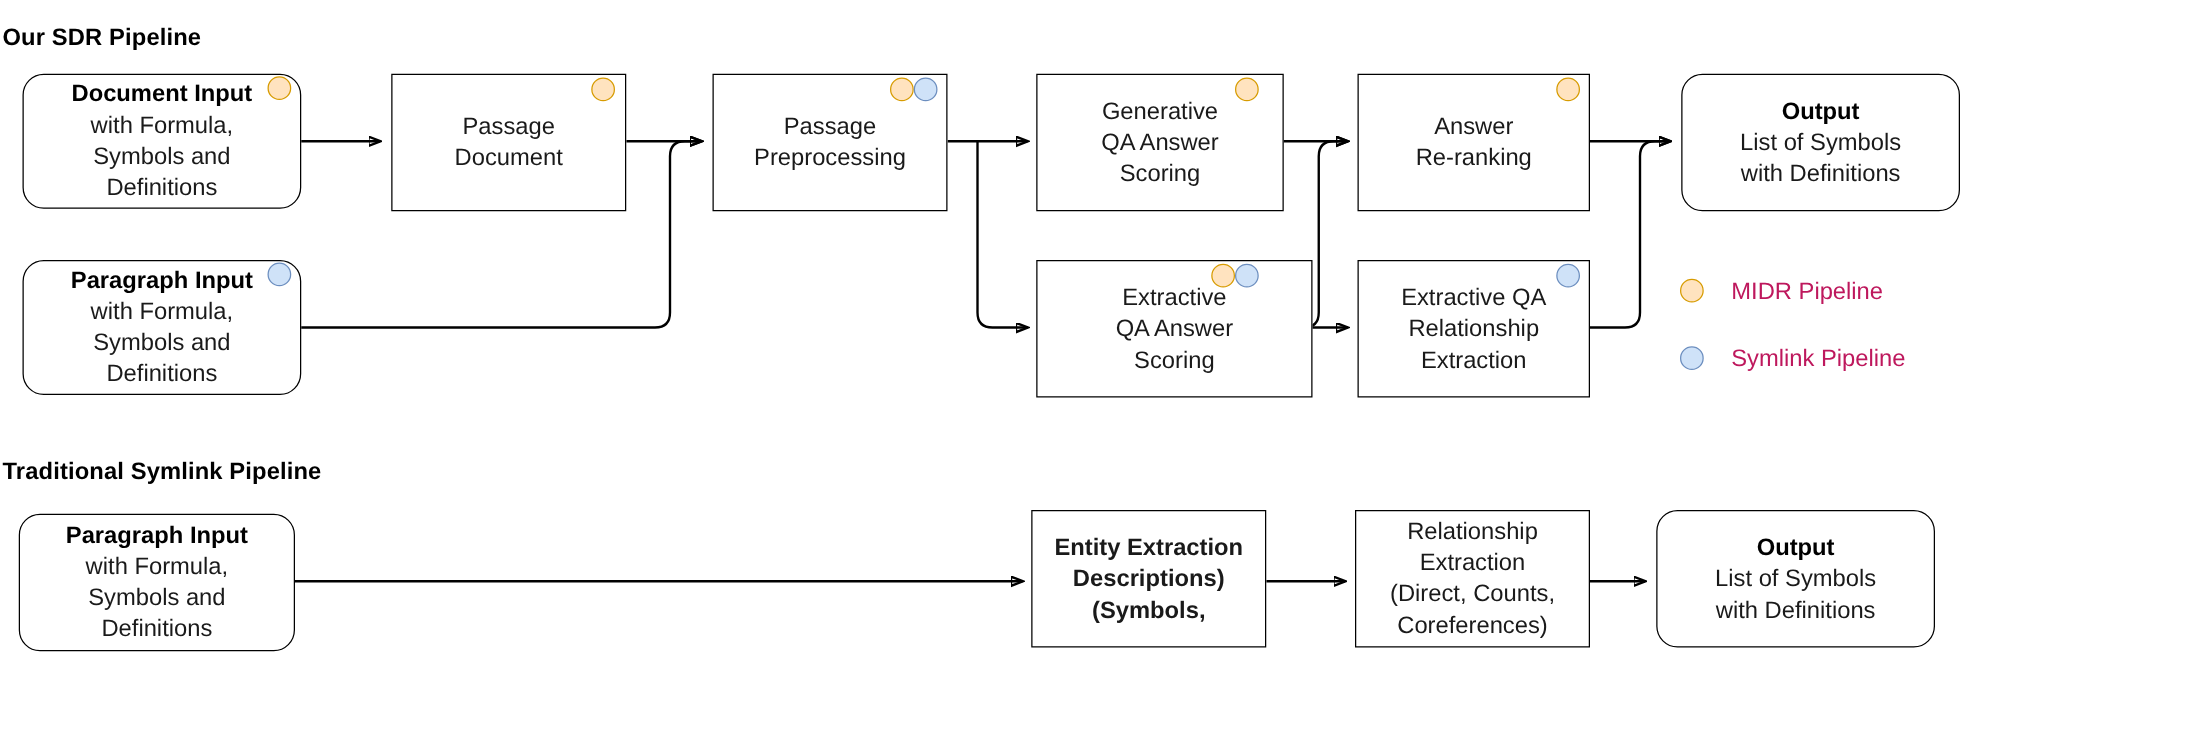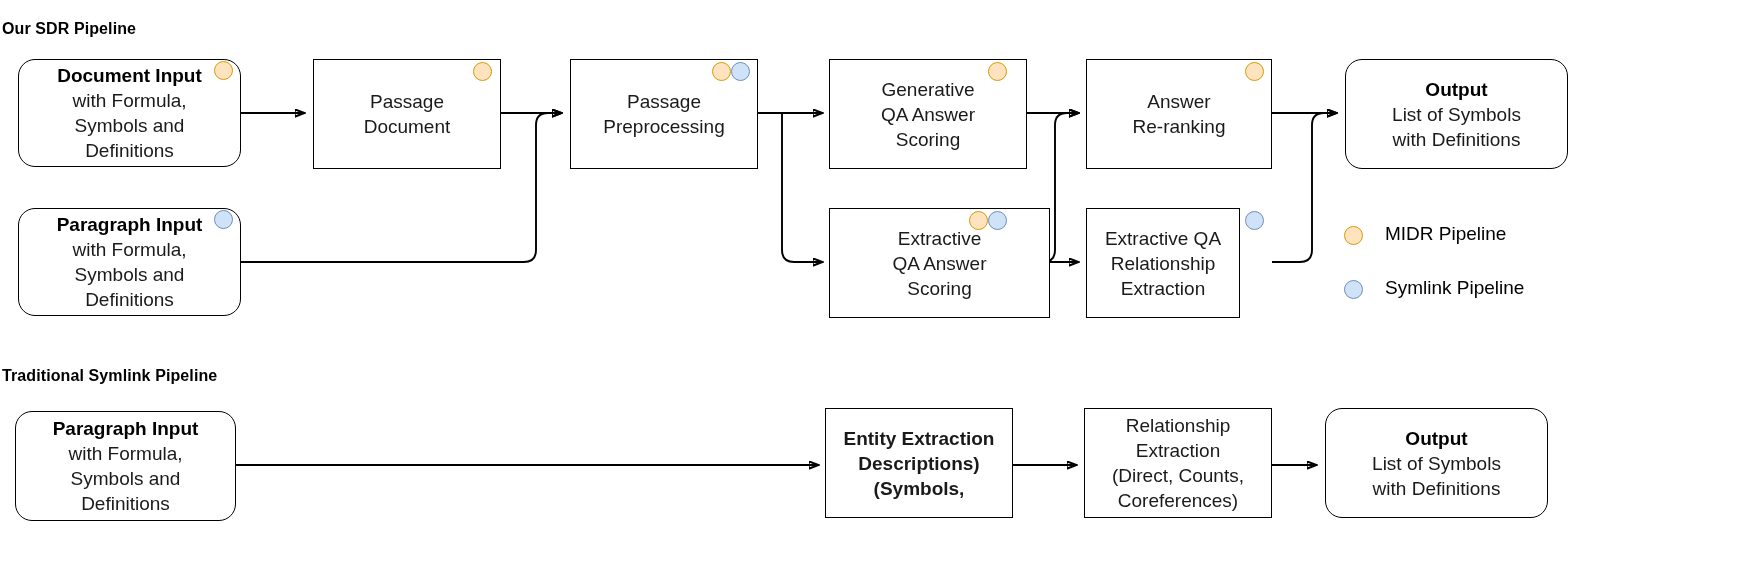--- a/index.html
+++ b/index.html
@@ -13,21 +13,21 @@
   }
   #canvas {
     position: relative;
     width: 1752px;
     height: 585px;
     background: #ffffff;
     overflow: hidden;
   }
   .section-title {
     position: absolute;
-    font-size: 16px;
+    font-size: 19px;
     font-weight: bold;
     color: #000000;
     white-space: nowrap;
     letter-spacing: .1px;
   }
   .node {
     position: absolute;
     box-sizing: border-box;
     border: 1.7px solid #000000;
     background: #ffffff;
@@ -53,24 +53,24 @@
     background: #ffe3bf;
     border: 1.8px solid #d79b00;
   }
   .marker.symlink {
     background: #cfe2f8;
     border: 1.8px solid #6c8ebf;
   }
   .legend-row {
     position: absolute;
     display: flex;
-    align-items: flex-end;
+    align-items: flex-start;
     gap: 22px;
     font-size: 19px;
-    color: #000000;
+    color: #be185d;
     white-space: nowrap;
   }
   .legend-dot {
     width: 19px; height: 19px; border-radius: 50%;
     box-sizing: border-box; flex: none;
   }
   .legend-dot.midr { background:#ffe3bf; border:1.8px solid #d79b00; }
   .legend-dot.symlink { background:#cfe2f8; border:1.8px solid #6c8ebf; }
   svg.edges {
     position: absolute;
@@ -181,21 +181,21 @@
   <div class="marker symlink" style="left:988px; top:211px;"></div>
 
   <div class="node" style="left:1086px; top:59px; width:186px; height:110px;">
     <div class="txt">
       <div>Answer</div>
       <div>Re-ranking</div>
     </div>
   </div>
   <div class="marker midr" style="left:1245px; top:62px;"></div>
 
-  <div class="node" style="left:1086px; top:208px; width:154px; height:110px;">
+  <div class="node" style="left:1086px; top:208px; width:186px; height:110px;">
     <div class="txt">
       <div>Extractive QA</div>
       <div>Relationship</div>
       <div>Extraction</div>
     </div>
   </div>
   <div class="marker symlink" style="left:1245px; top:211px;"></div>
 
   <div class="node rounded" style="left:1345px; top:59px; width:223px; height:110px;">
     <div class="txt">

